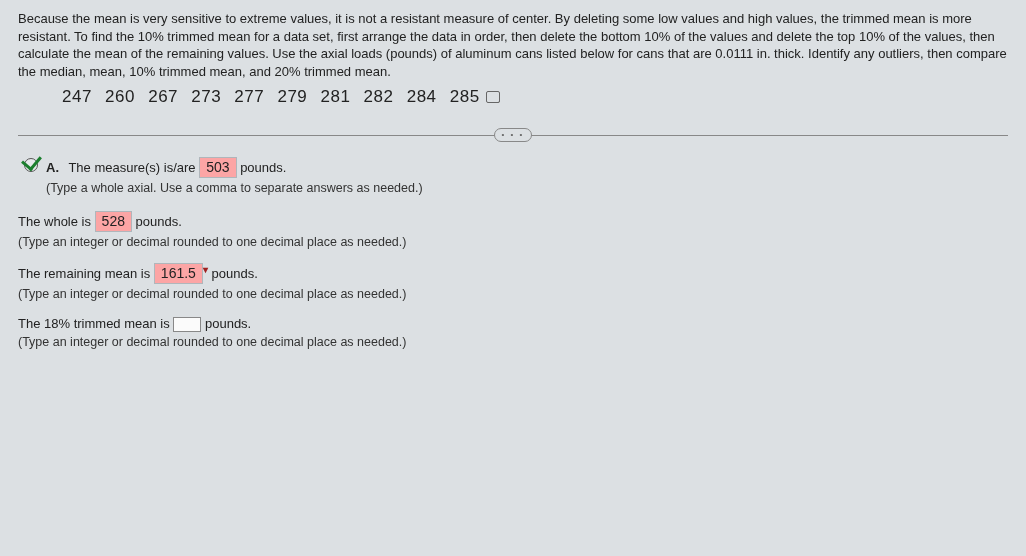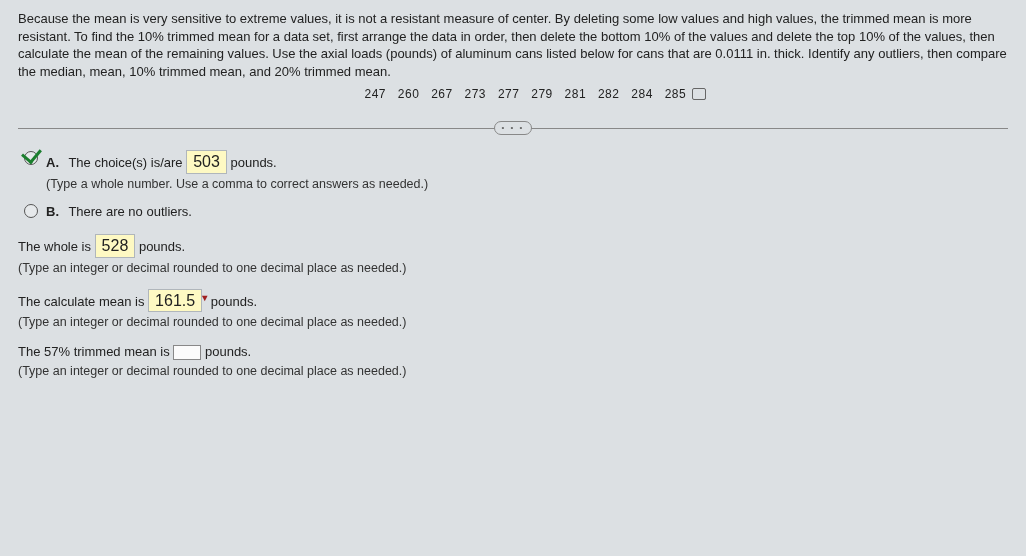--- a/index.html
+++ b/index.html
@@ -8,40 +8,40 @@
       background: #dce0e3;
       width: 1026px;
       height: 556px;
       padding: 10px 18px;
       font-size: 13px;
       color: #222;
       line-height: 1.35;
       overflow: hidden;
     }
     .problem-text { margin-bottom: 6px; }
-    .data-rows { margin-left: 44px; font-size: 12px; text-align: center; }
+    .data-rows { margin-left: 44px; font-size: 17px; }
     .data-row { letter-spacing: 0.5px; word-spacing: 8px; display: inline-block; }
     .copy-icon { display: inline-block; width: 12px; height: 10px; border: 1px solid #666; border-radius: 2px; position: relative; margin-left: 4px; vertical-align: middle; }
     .copy-icon::before { content: ""; position: absolute; width: 12px; height: 10px; border: 1px solid #666; border-radius: 2px; top: -3px; left: -3px; background: #dce0e3; }
     .divider-row { position: relative; margin: 18px 0 14px 0; height: 16px; }
     .divider-line { border-top: 1px solid #888; position: absolute; top: 50%; left: 0; right: 0; }
     .divider-badge {
       position: absolute; left: 50%; top: 50%; transform: translate(-50%, -50%);
       background: #dce0e3; border: 1px solid #888; border-radius: 10px;
       width: 38px; height: 14px; display: flex; align-items: center; justify-content: center;
       font-size: 8px; letter-spacing: 2px; color: #666;
     }
     .section { margin-bottom: 14px; }
     .choice { margin: 10px 0 4px 6px; display: flex; align-items: flex-start; gap: 8px; }
     .choice-body { flex: 1; }
     .choice-label { font-weight: bold; margin-right: 6px; }
     .hint { font-size: 12.5px; color: #333; margin-top: 2px; }
     .answer-box {
-      display: inline-block; background: #fef9c3; border: 1px solid #b0b6bb;
-      padding: 0 6px; min-width: 28px; text-align: center; font-size: 16px;
+      display: inline-block; background: #fca5a5; border: 1px solid #b0b6bb;
+      padding: 0 6px; min-width: 28px; text-align: center; font-size: 14px;
     }
     .empty-box {
       display: inline-block; width: 28px; height: 15px;
       background: #fbfbfb; border: 1px solid #888; vertical-align: middle;
     }
     .radio {
       width: 14px; height: 14px; border: 1.5px solid #555; border-radius: 50%;
       display: inline-block; position: relative; flex-shrink: 0; margin-top: 1px; background:#e6e9eb;
     }
     .radio.checked::after {
@@ -69,40 +69,33 @@
   <div class="divider-line"></div>
   <div class="divider-badge">• • •</div>
 </div>
 
 <div class="section">
 
   <div class="choice">
     <span class="radio checked"></span>
     <div class="choice-body">
       <span class="choice-label">A.</span>
-      <span>The choice(s) is/are </span><span class="answer-box">503</span><span> pounds.</span>
-      <div class="hint">(Type a whole number. Use a comma to correct answers as needed.)</div>
+      <span>The measure(s) is/are </span><span class="answer-box">503</span><span> pounds.</span>
+      <div class="hint">(Type a whole axial. Use a comma to separate answers as needed.)</div>
     </div>
   </div>
 
-  <div class="choice">
-    <span class="radio"></span>
-    <div class="choice-body">
-      <span class="choice-label">B.</span>
-      <span>There are no outliers.</span>
-    </div>
-  </div>
 </div>
 
 <div class="field-line">
   <span>The whole is </span><span class="answer-box">528</span><span> pounds.</span>
   <div class="hint">(Type an integer or decimal rounded to one decimal place as needed.)</div>
 </div>
 
 <div class="field-line">
-  <span>The calculate mean is </span><span class="answer-box">161.5</span><span class="red-cursor">▾</span><span> pounds.</span>
+  <span>The remaining mean is </span><span class="answer-box">161.5</span><span class="red-cursor">▾</span><span> pounds.</span>
   <div class="hint">(Type an integer or decimal rounded to one decimal place as needed.)</div>
 </div>
 
 <div class="field-line">
-  <span>The 57% trimmed mean is </span><span class="empty-box"></span><span> pounds.</span>
+  <span>The 18% trimmed mean is </span><span class="empty-box"></span><span> pounds.</span>
   <div class="hint">(Type an integer or decimal rounded to one decimal place as needed.)</div>
 </div>
 
 </body></html>

